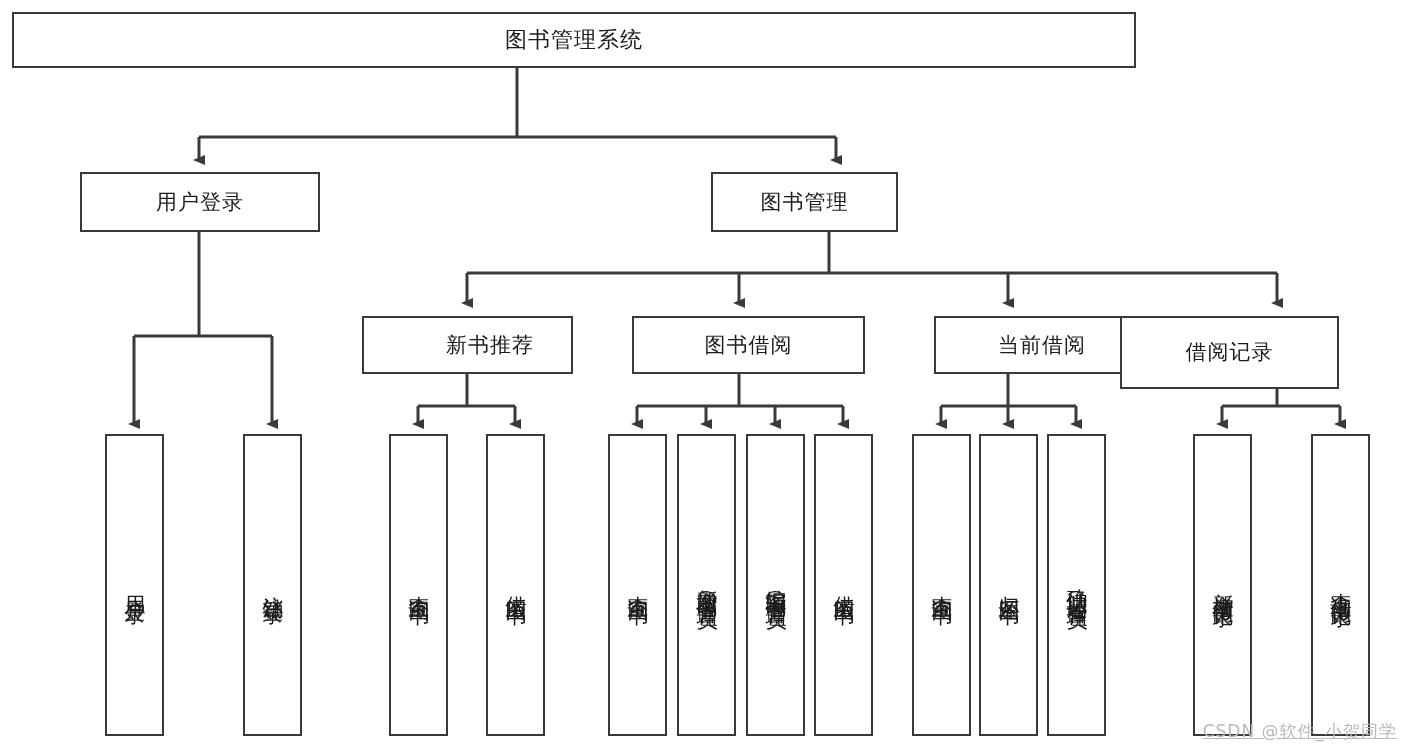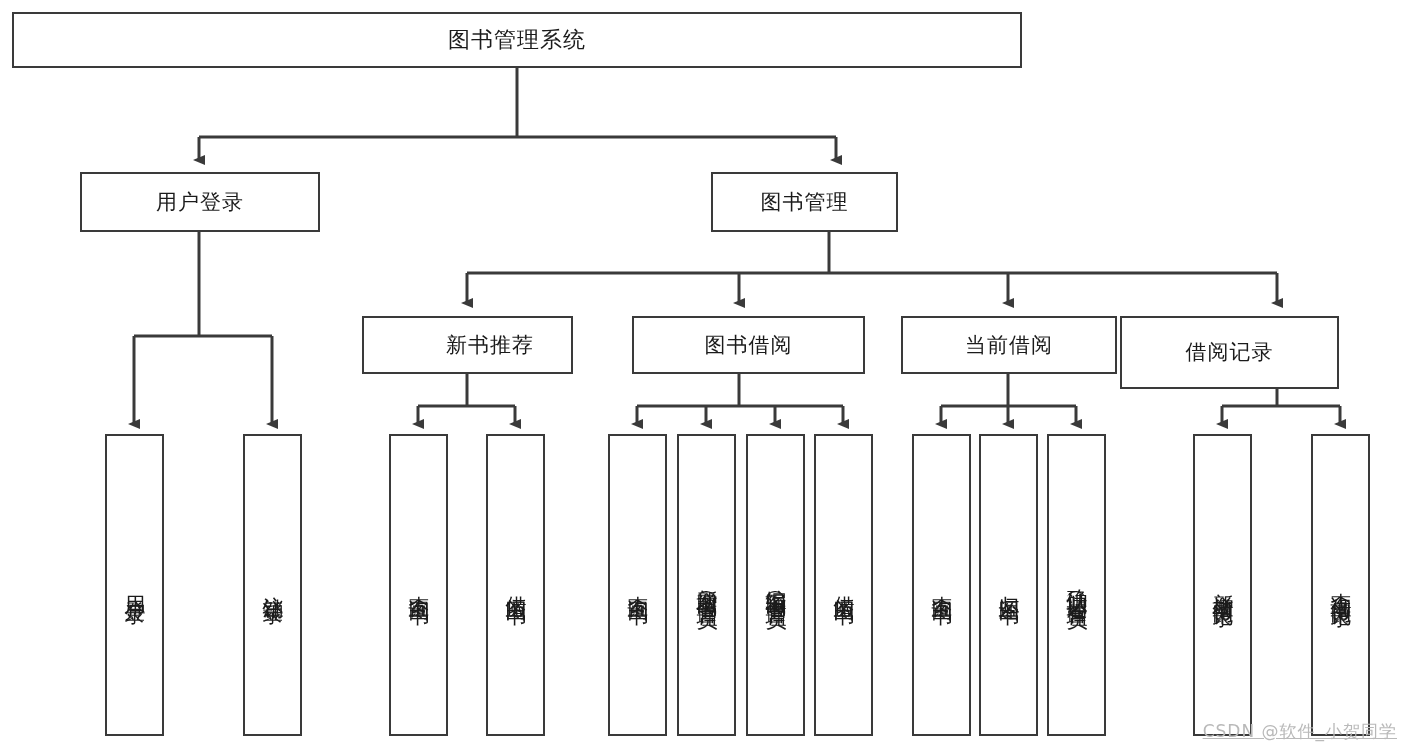--- a/index.html
+++ b/index.html
@@ -115,38 +115,38 @@
       <path d="M1008,406 L1008,424" marker-end="url(#arr)"></path>
       <path d="M1076,406 L1076,424" marker-end="url(#arr)"></path>
 
       <path d="M1277,374 L1277,406"></path>
       <path d="M1222,406 L1340,406"></path>
       <path d="M1222,406 L1222,424" marker-end="url(#arr)"></path>
       <path d="M1340,406 L1340,424" marker-end="url(#arr)"></path>
     </g>
   </svg>
 
-  <div class="node root" style="left:12px; top:12px; width:1010px; height:56px;">
+  <div class="node root" style="left:12px; top:12px; width:1124px; height:56px;">
     <span class="lbl">图书管理系统</span>
   </div>
 
   <div class="node" style="left:80px; top:172px; width:240px; height:60px;">
     <span class="lbl">用户登录</span>
   </div>
   <div class="node" style="left:711px; top:172px; width:187px; height:60px;">
     <span class="lbl">图书管理</span>
   </div>
 
   <div class="node" style="left:362px; top:316px; width:211px; height:58px;padding-left:45px;">
     <span class="lbl">新书推荐</span>
   </div>
   <div class="node" style="left:632px; top:316px; width:233px; height:58px;">
     <span class="lbl">图书借阅</span>
   </div>
-  <div class="node" style="left:901px; top:316px; width:216px; height:58px;">
+  <div class="node" style="left:934px; top:316px; width:216px; height:58px;">
     <span class="lbl">当前借阅</span>
   </div>
   <div class="node" style="left:1120px; top:316px; width:219px; height:73px;">
     <span class="lbl">借阅记录</span>
   </div>
 
   <div class="node leaf" style="left:105px; top:434px; width:59px; height:302px;">
     <span class="lbl">用户登录</span>
   </div>
   <div class="node leaf" style="left:243px; top:434px; width:59px; height:302px;">

